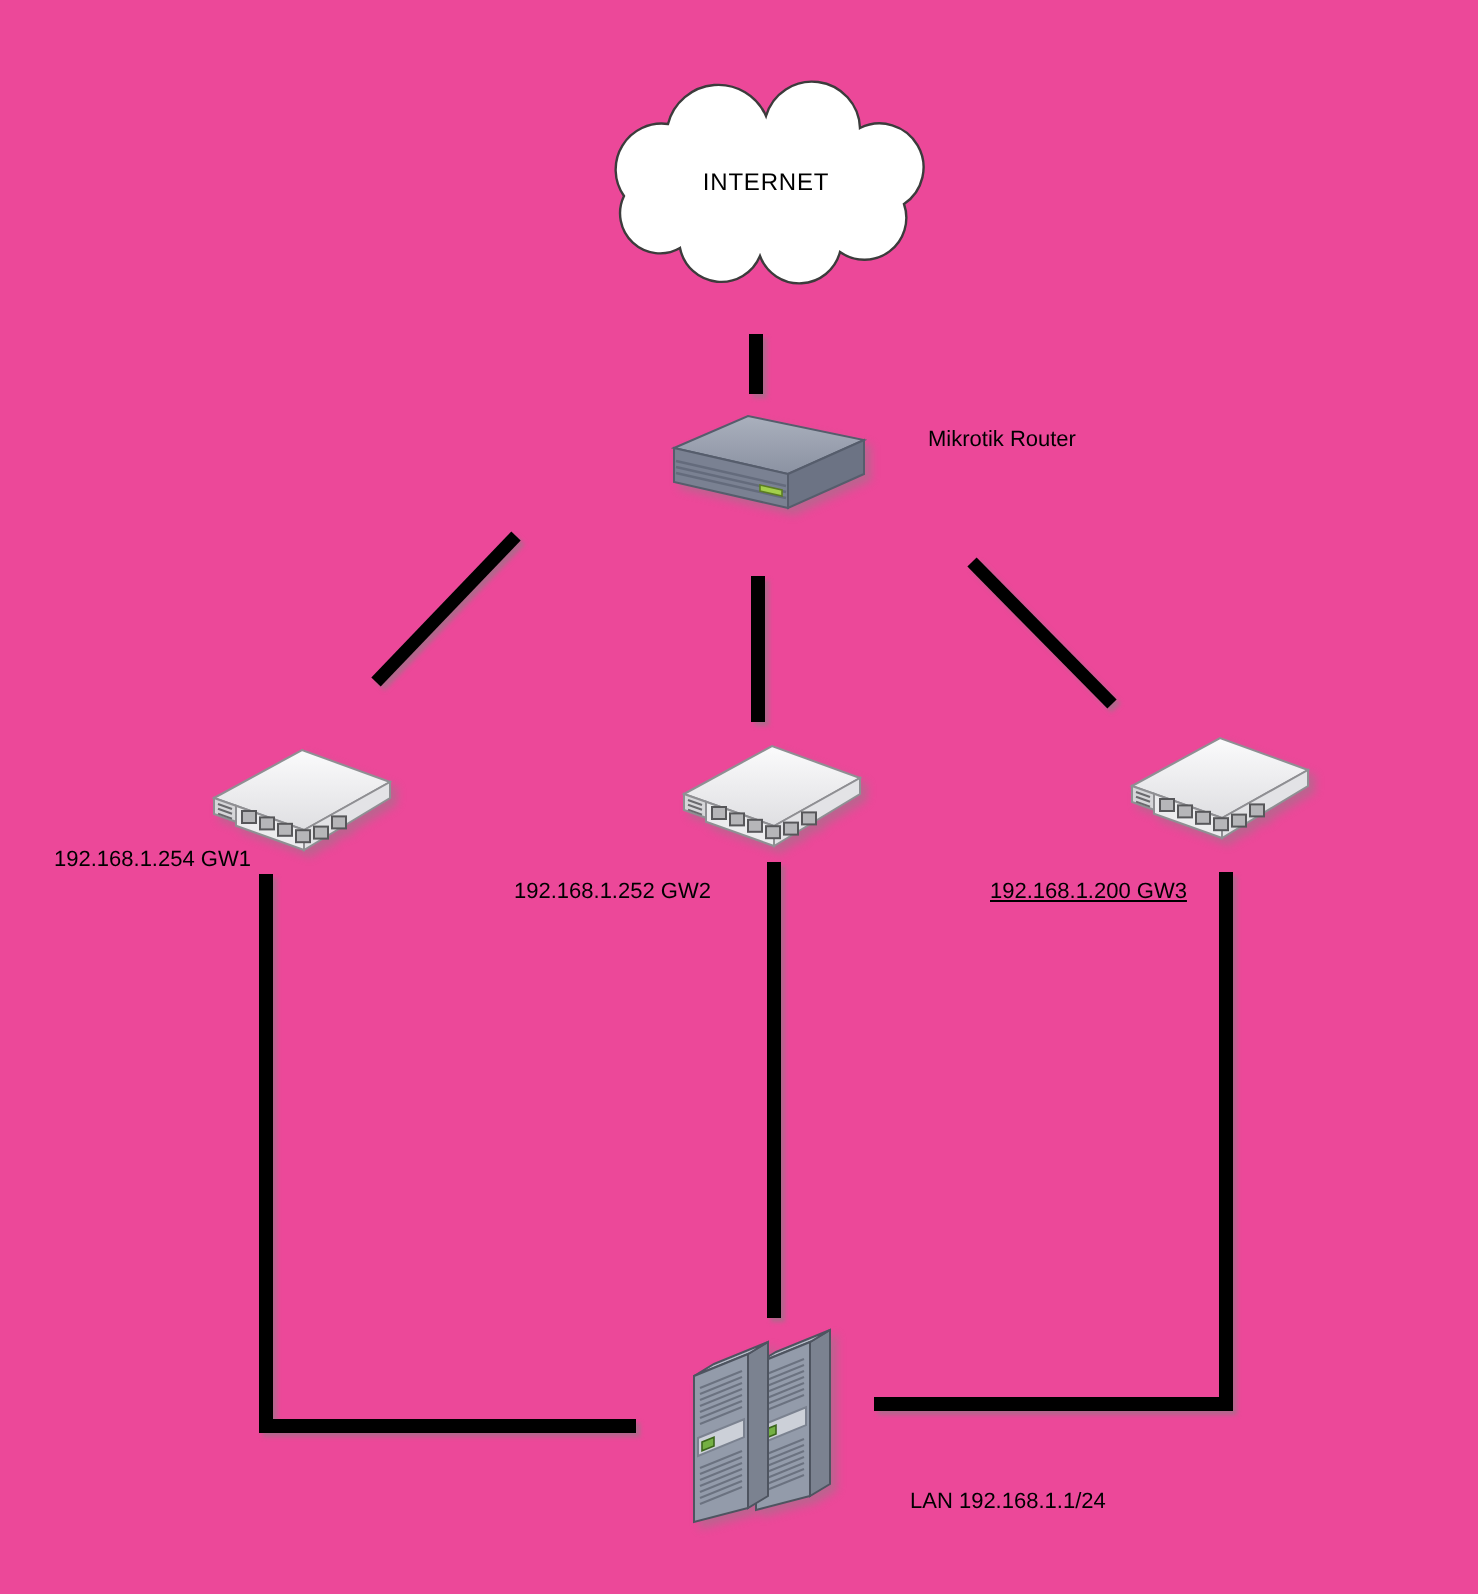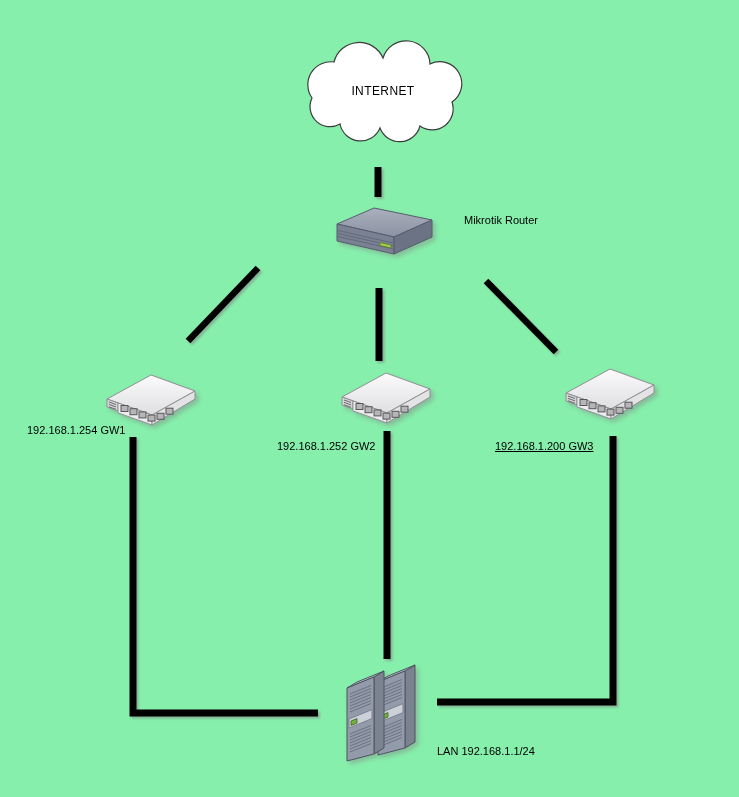--- a/index.html
+++ b/index.html
@@ -1,36 +1,36 @@
 <!DOCTYPE html>
 <html><head>
 <meta charset="utf-8">
 <style>
   html,body{margin:0;padding:0;background:#ffffff;}
   .canvas{
-    position:relative;width:739px;height:797px;background:#86efac;overflow:hidden;
+    position:relative;width:739px;height:797px;background:#ec4899;overflow:hidden;
     font-family:"Liberation Sans", sans-serif;
   }
   .diagram-svg{position:absolute;left:0;top:0;}
   .links{filter:drop-shadow(2.5px 2.5px 1px rgba(130,130,130,0.55));}
   .dev{filter:drop-shadow(3px 3px 2px rgba(130,130,130,0.45));}
   .label{
     position:absolute;color:#000000;font-size:11px;line-height:13px;
     white-space:nowrap;
   }
   .label-internet{
     left:298px;top:38px;width:170px;height:107px;
     display:flex;align-items:center;justify-content:center;
     font-size:12px;letter-spacing:0.4px;
   }
   .label-router{left:440px;top:214px;padding-left:24px;}
   .label-gw1{left:27px;top:424px;}
-  .label-gw2{left:277px;top:440px;}
+  .label-gw2{left:257px;top:440px;}
   .label-gw3{left:495px;top:440px;text-decoration:underline;}
-  .label-lan{left:437px;top:745px;}
+  .label-lan{left:455px;top:745px;}
 </style>
 </head>
 <body>
 
 <div class="canvas">
 
   <svg class="diagram-svg" width="739" height="797" viewBox="0 0 739 797">
     <defs>
       <linearGradient id="gradTopLight" x1="0" y1="0" x2="0" y2="1">
         <stop offset="0" stop-color="#fbfbfc"></stop>

